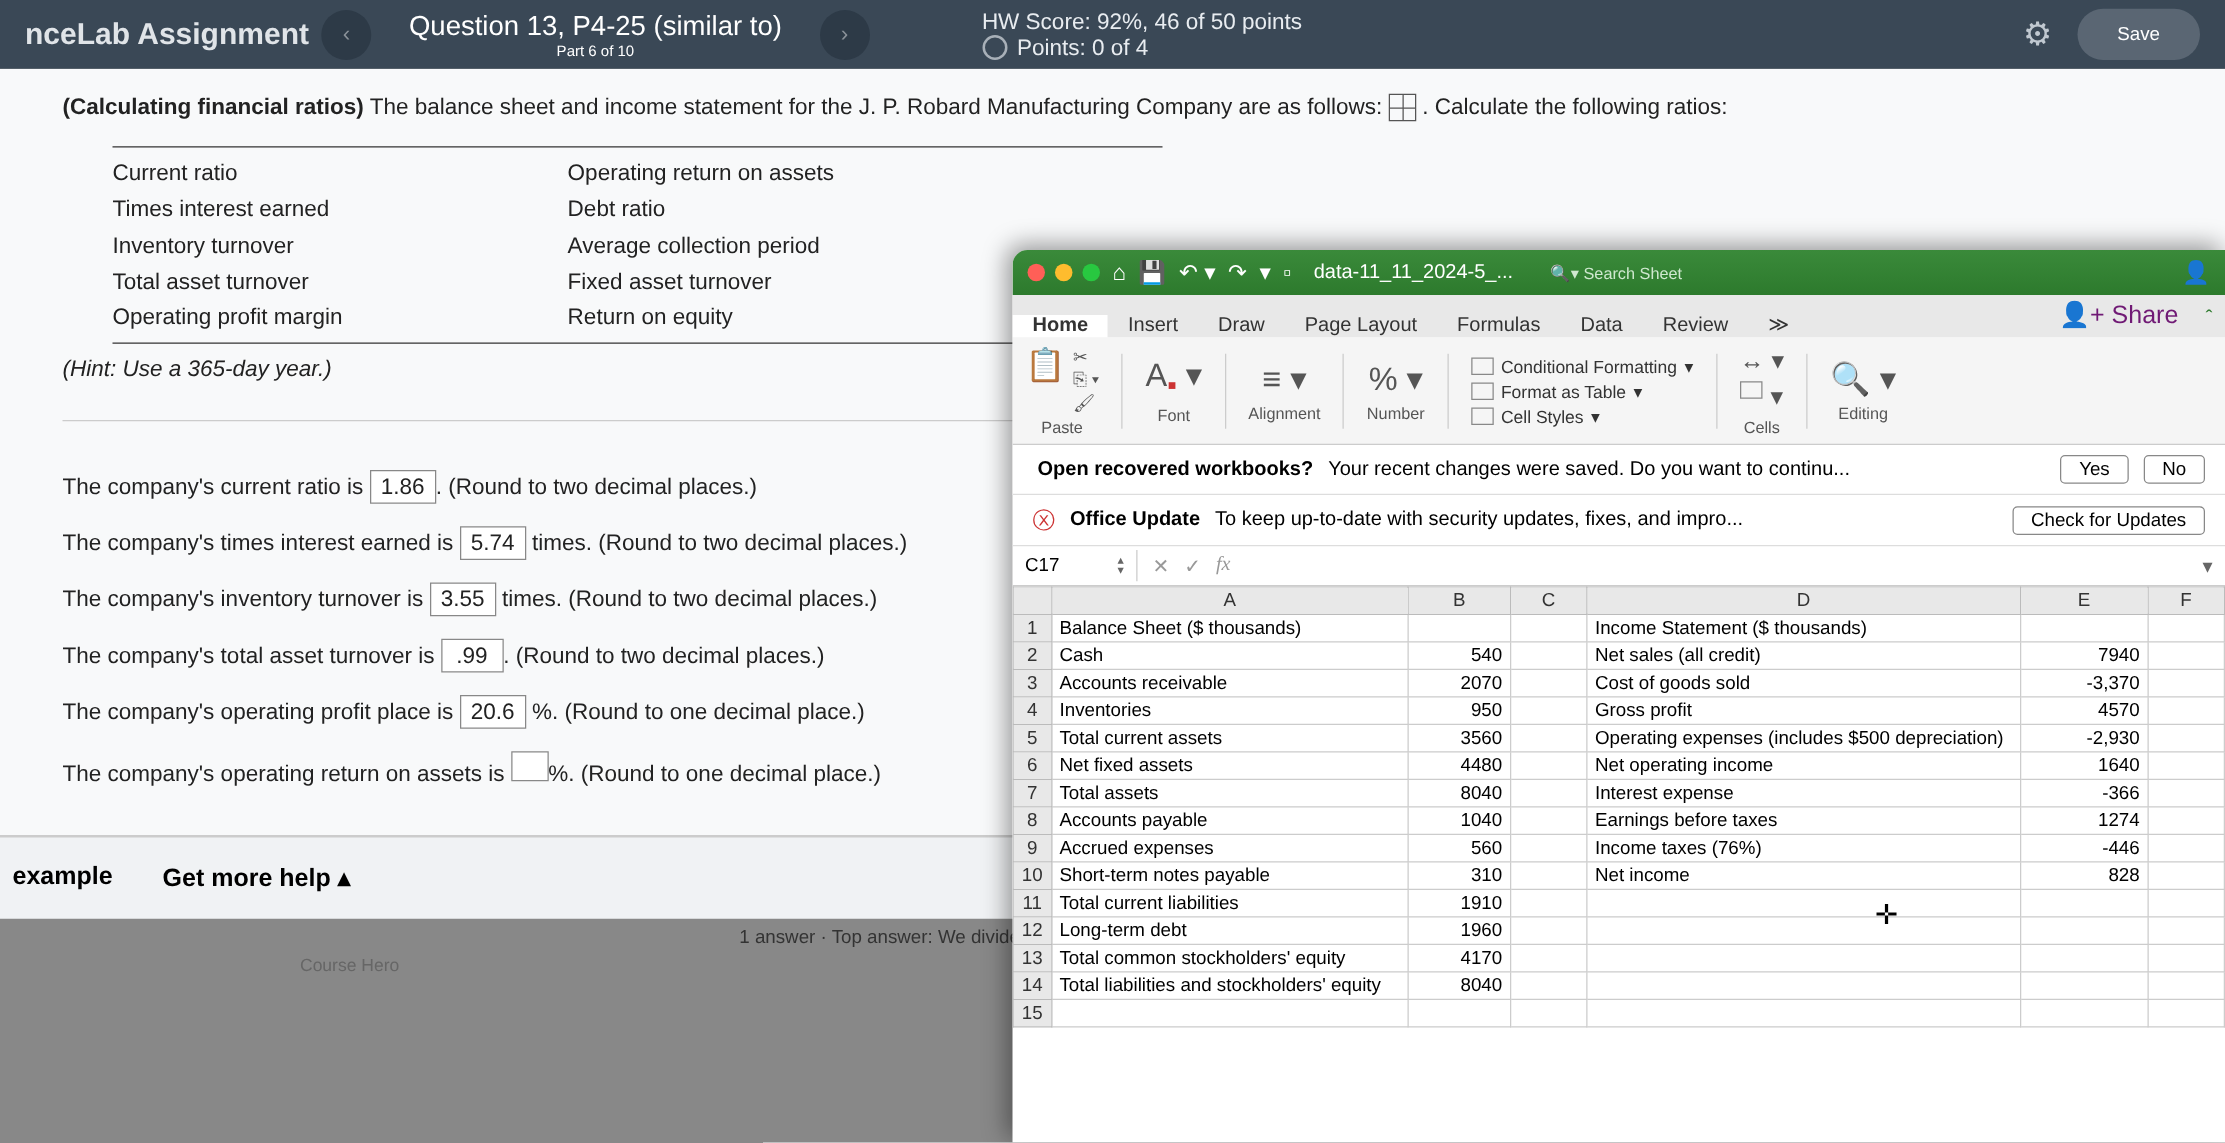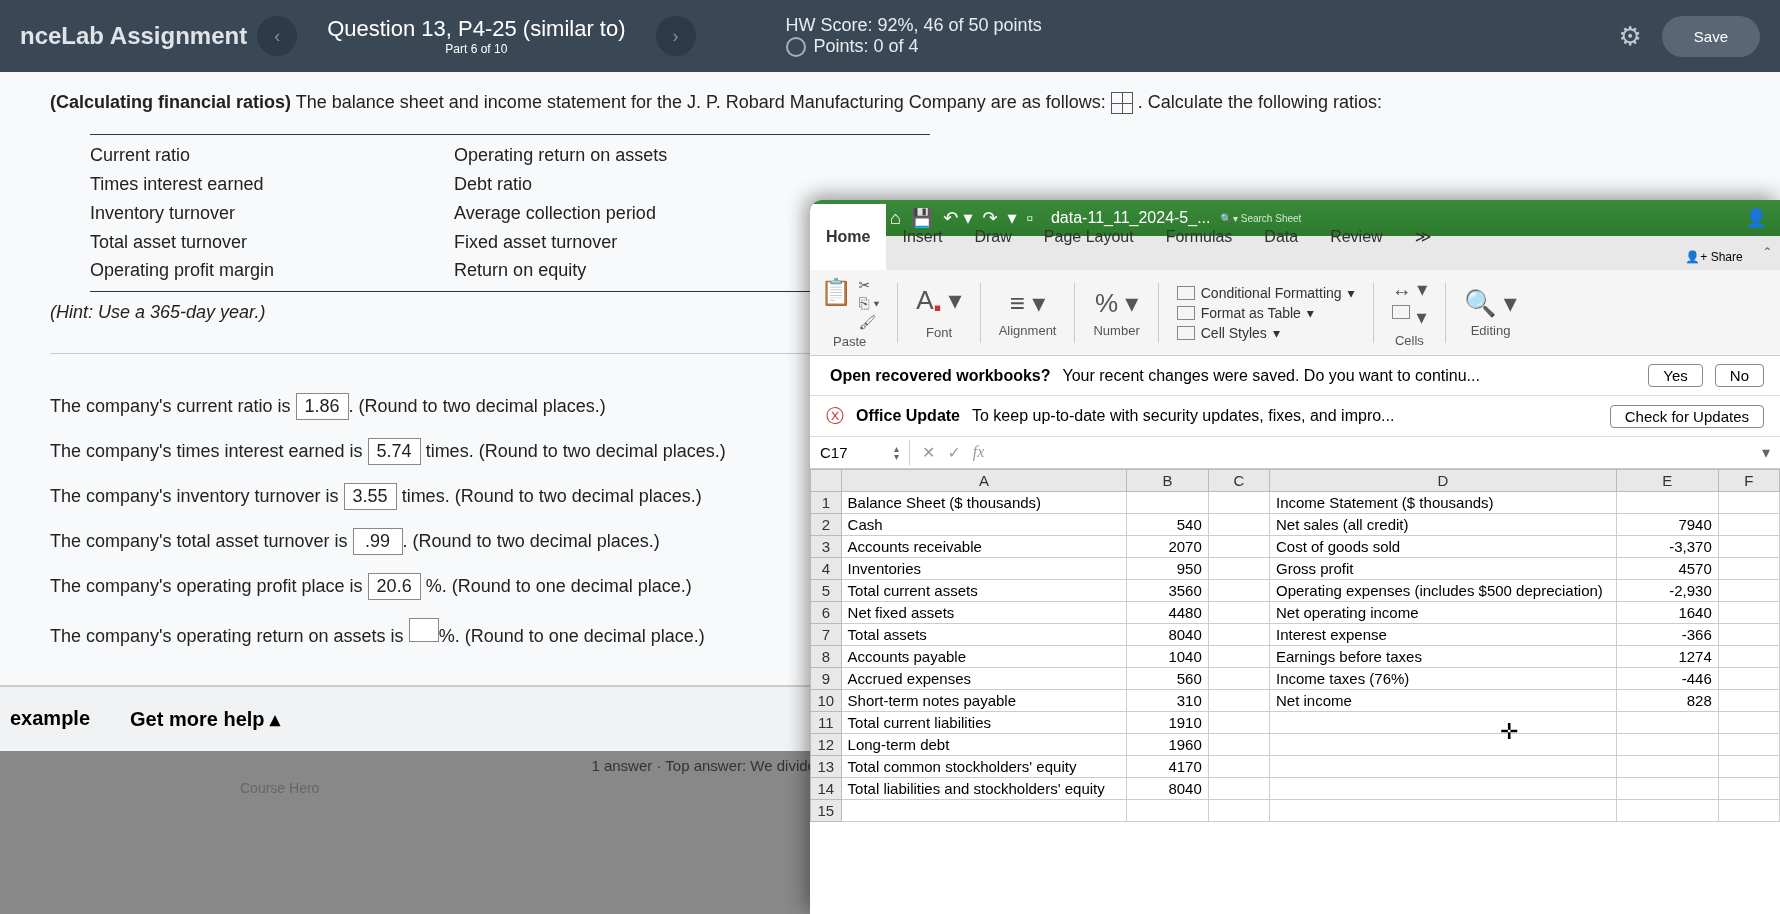--- a/index.html
+++ b/index.html
@@ -1,19 +1,19 @@
 <!DOCTYPE html>
 <html><head>
 <meta charset="utf-8">
 <style>
 * { margin: 0; padding: 0; box-sizing: border-box; font-family: Arial, sans-serif; }
 body { width: 1780px; height: 914px; background: #888; position: relative; overflow: hidden; }
 
 
-.top-banner { background: #3a4856; color: #fff; height: 72px; display: flex; align-items: center; padding: 0 20px; position: relative; }
+.top-banner { background: #3a4856; color: #fff; height: 55px; display: flex; align-items: center; padding: 0 20px; position: relative; }
 .assignment-title { font-size: 24px; font-weight: bold; color: #e0e4e8; }
 .nav-arrow { width: 40px; height: 40px; border-radius: 50%; background: #2d3a47; color: #8a9199; display: flex; align-items: center; justify-content: center; margin: 0 10px; font-size: 18px; cursor: pointer; }
 .question-info { text-align: center; margin: 0 20px; }
 .question-title { font-size: 22px; color: #fff; }
 .question-part { font-size: 12px; color: #ffffff; }
 .score-info { margin-left: 80px; font-size: 18px; color: #e8ecf0; }
 .score-info .points-line { display: flex; align-items: center; gap: 8px; }
 .score-info .points-circle { width: 20px; height: 20px; border: 2px solid #a8b0b8; border-radius: 50%; }
 .gear-icon { margin-left: auto; font-size: 26px; color: #c0c8d0; cursor: pointer; }
 .save-btn { background: #5a6673; color: #ffffff; border: none; border-radius: 24px; padding: 12px 32px; font-size: 15px; margin-left: 20px; cursor: pointer; }
@@ -45,27 +45,27 @@
 
 
 .excel-window { position: absolute; top: 200px; left: 810px; right: 0; bottom: 0; background: #fff; border-radius: 12px 0 0 0; box-shadow: -4px -4px 20px rgba(0,0,0,0.4); overflow: hidden; display: flex; flex-direction: column; }
 
 .excel-titlebar { background: linear-gradient(#3a8a3a, #2d7a2d); height: 36px; display: flex; align-items: center; padding: 0 12px; gap: 10px; color: #fff; }
 .traffic-lights { display: flex; gap: 8px; }
 .traffic-lights span { width: 14px; height: 14px; border-radius: 50%; }
 .tl-red { background: #ff5f57; } .tl-yel { background: #febc2e; } .tl-grn { background: #28c840; }
 .titlebar-icon { font-size: 18px; color: #fff; cursor: pointer; }
 .excel-filename { font-size: 16px; margin-left: 8px; }
-.excel-search { color: #cfe8cf; font-size: 10px; }
+.excel-search { margin-left: 20px; color: #cfe8cf; font-size: 13px; }
 .excel-share-ico { margin-left: auto; font-size: 18px; }
 
 .excel-tabs { display: flex; background: #e8e8e8; height: 34px; align-items: flex-end; }
-.excel-tab { padding: 24px 16px; font-size: 16px; color: #333; cursor: pointer; }
+.excel-tab { padding: 0 16px; font-size: 16px; color: #333; cursor: pointer; }
 .excel-tab.active { background: #fff; font-weight: bold; }
-.excel-share-btn { margin-left: auto; padding: 6px 12px; color: #000000; font-size: 12px; }
+.excel-share-btn { margin-left: auto; padding: 6px 12px; color: #701a75; font-size: 20px; }
 .excel-collapse { padding: 6px 10px; color: #2d7a2d; }
 
 .ribbon { display: flex; background: #f5f5f5; border-bottom: 1px solid #ccc; padding: 6px 10px; gap: 18px; align-items: center; height: 86px; }
 .ribbon-group { display: flex; flex-direction: column; align-items: center; gap: 4px; font-size: 13px; color: #555; }
 .ribbon-group .icons { display: flex; gap: 6px; font-size: 20px; }
 .ribbon-big { font-size: 26px; }
 .ribbon-sep { width: 1px; background: #ccc; height: 60px; }
 .ribbon-styles { display: flex; flex-direction: column; gap: 4px; font-size: 14px; color: #333; }
 .ribbon-styles div { display: flex; align-items: center; gap: 6px; }
 .style-ico { width: 18px; height: 14px; border: 1px solid #888; display: inline-block; }

